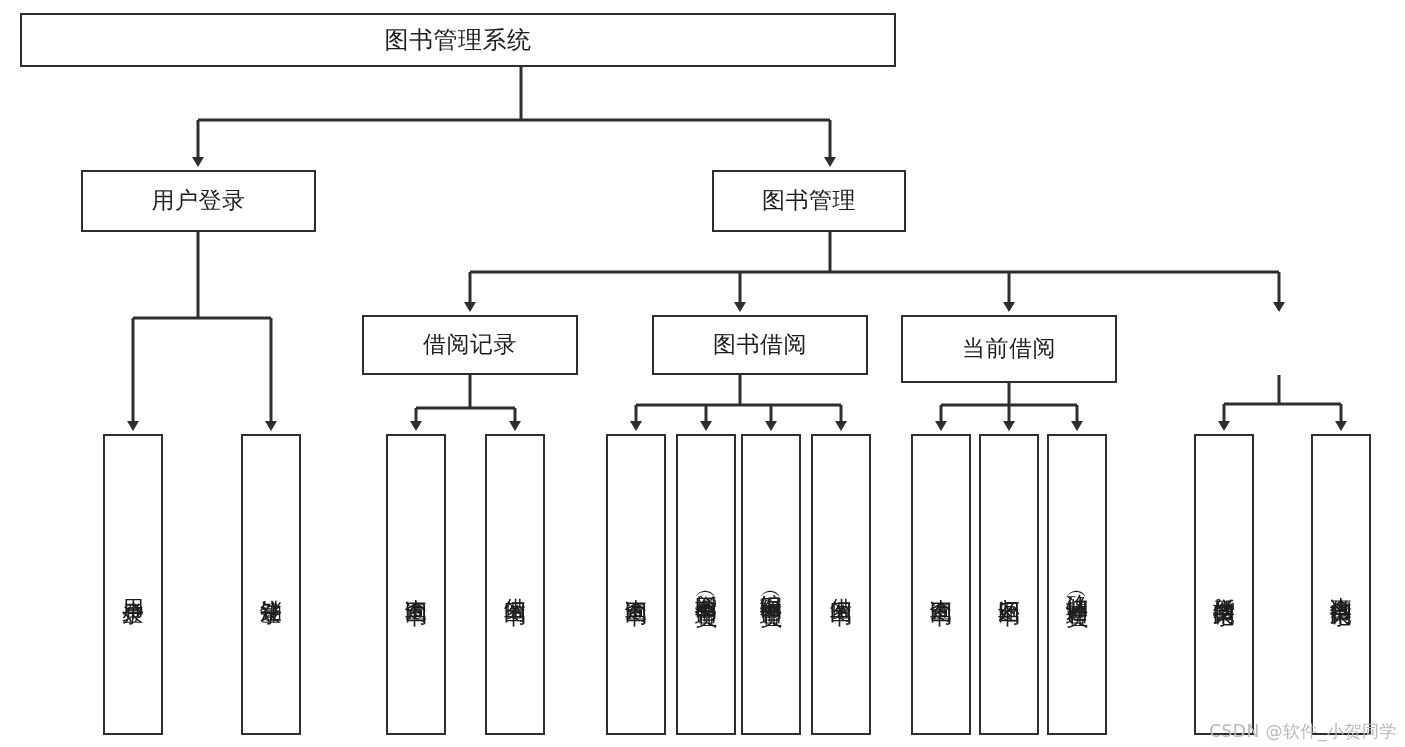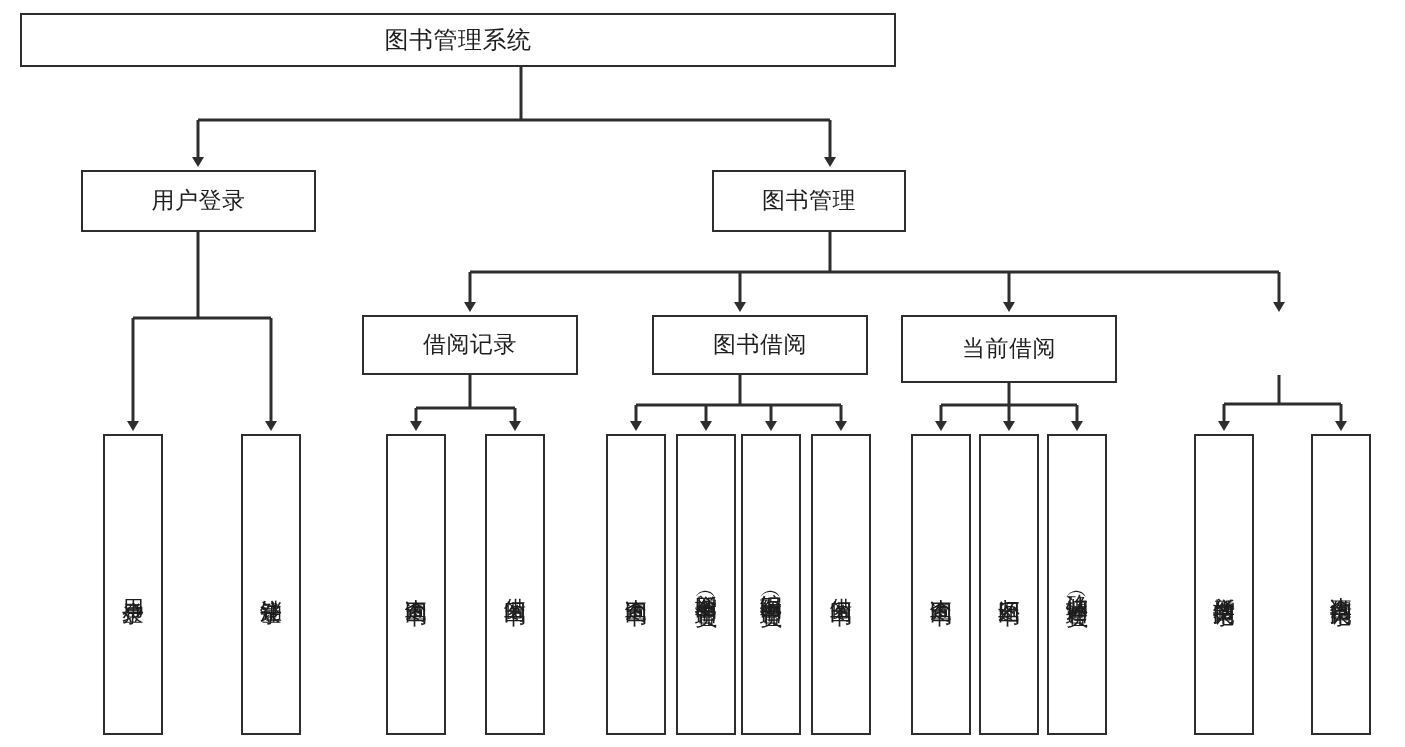--- a/index.html
+++ b/index.html
@@ -192,14 +192,15 @@
     <span class="label">确认归还（管理员）</span>
   </div>
 
   <div class="node vert" style="left:1194px; top:434px; width:60px; height:301px;">
     <span class="label">新增借阅记录</span>
   </div>
   <div class="node vert" style="left:1311px; top:434px; width:60px; height:301px;">
     <span class="label">查询借阅记录</span>
   </div>
 
+  <div id="watermark">CSDN @软件_小贺同学</div>
 
 </div>
 
 </body></html>

